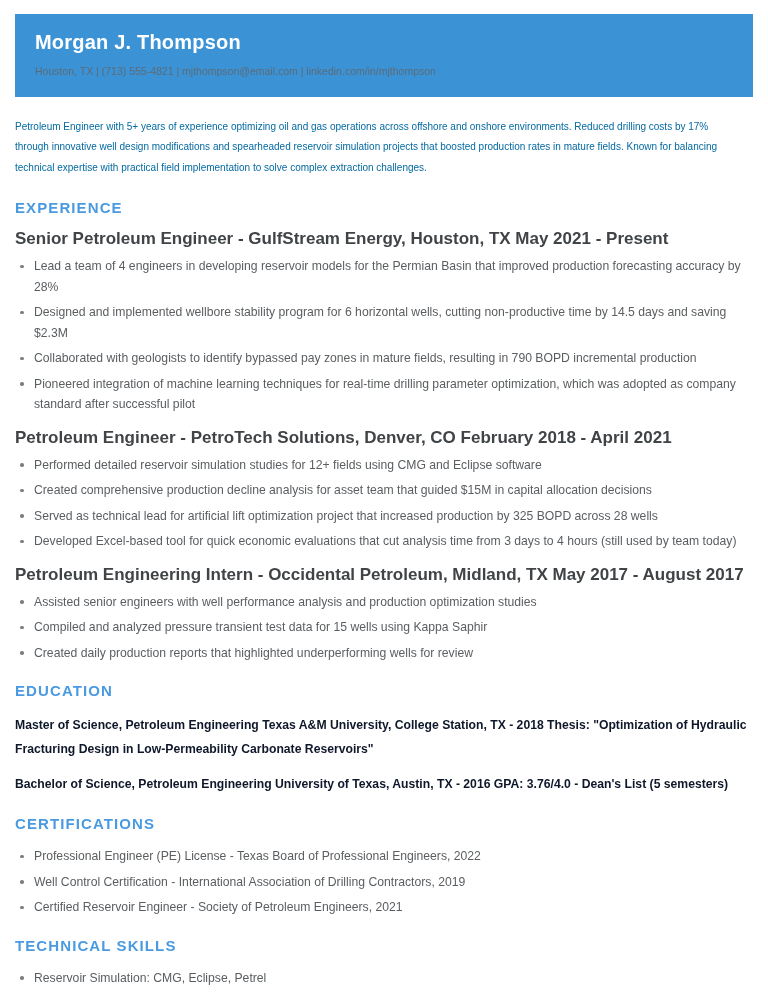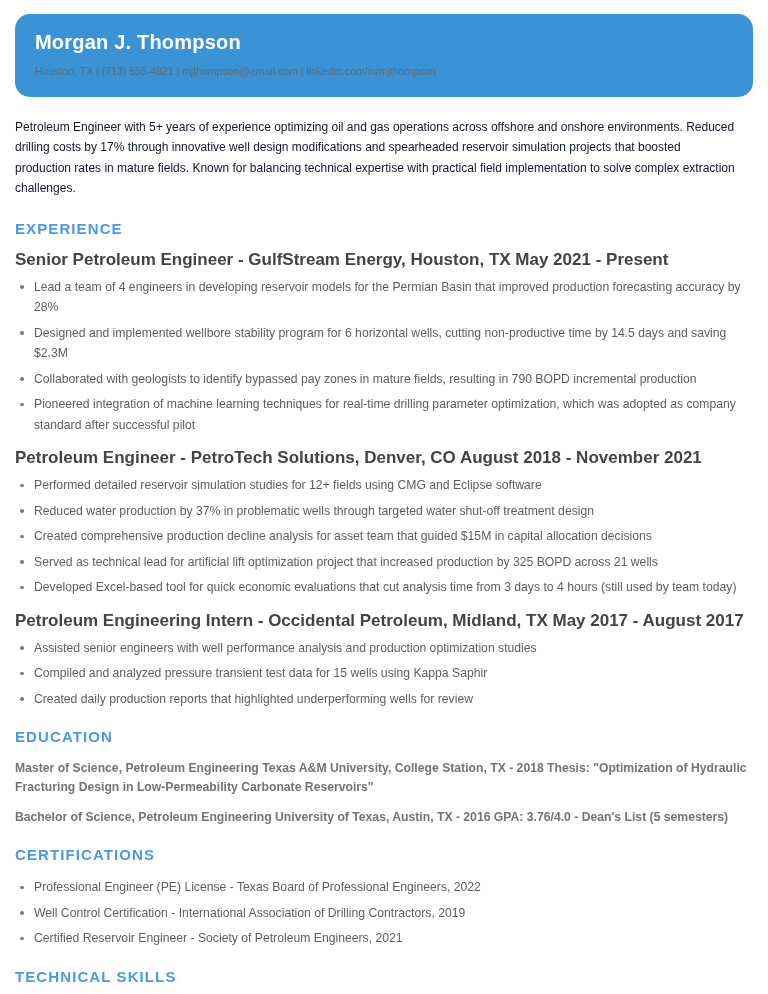--- a/index.html
+++ b/index.html
@@ -16,43 +16,43 @@
   }
   .page {
     width: 768px;
     min-height: 994px;
     padding: 14px 15px 0 15px;
     overflow: hidden;
   }
   
   .header-banner {
     background: #3b93d6;
-    border-radius: 15px;
+    border-radius: 0;
     padding: 16px 20px 18px 20px;
     margin-bottom: 20px;
   }
   .full-name {
     font-size: 20px;
     font-weight: bold;
     color: #ffffff;
     letter-spacing: 0.2px;
     margin: 0 0 11px 0;
     line-height: 1.2;
   }
   .contact-line {
     font-size: 10.5px;
     color: #5b6b78;
     line-height: 1.3;
     margin: 0;
   }
   
   .summary {
-    font-size: 12px;
+    font-size: 10px;
     line-height: 20.5px;
-    color: #0f172a;
+    color: #0369a1;
     margin: 0 12px 21px 0;
     padding: 0 2px 0 0;
   }
   
   .section-heading {
     font-size: 15px;
     font-weight: bold;
     color: #4a9ae2;
     letter-spacing: 1.1px;
     margin: 0 0 13px 0;
@@ -90,22 +90,22 @@
     top: 8.5px;
     width: 3.5px;
     height: 3.5px;
     border-radius: 50%;
     background: #7b7f82;
   }
   
   .edu-entry {
     font-size: 12.2px;
     font-weight: bold;
-    color: #737373;
-    line-height: 19px;
+    color: #0f172a;
+    line-height: 24px;
     margin: 0 0 11px 0;
     padding-right: 4px;
   }
   .edu-entry:last-child { margin-bottom: 7px; }
   .exp-group { margin-bottom: 14px; }
   .exp-group:last-child { margin-bottom: 0; }
 </style>
 </head>
 <body>
 
@@ -125,26 +125,25 @@
       <div class="entry-title">Senior Petroleum Engineer - GulfStream Energy, Houston, TX May 2021 - Present</div>
       <ul class="bullets">
         <li>Lead a team of 4 engineers in developing reservoir models for the Permian Basin that improved production forecasting accuracy by 28%</li>
         <li>Designed and implemented wellbore stability program for 6 horizontal wells, cutting non-productive time by 14.5 days and saving $2.3M</li>
         <li>Collaborated with geologists to identify bypassed pay zones in mature fields, resulting in 790 BOPD incremental production</li>
         <li>Pioneered integration of machine learning techniques for real-time drilling parameter optimization, which was adopted as company standard after successful pilot</li>
       </ul>
     </div>
 
     <div class="exp-group">
-      <div class="entry-title">Petroleum Engineer - PetroTech Solutions, Denver, CO August 2018 - November 2021</div>
+      <div class="entry-title">Petroleum Engineer - PetroTech Solutions, Denver, CO February 2018 - April 2021</div>
       <ul class="bullets">
         <li>Performed detailed reservoir simulation studies for 12+ fields using CMG and Eclipse software</li>
-        <li>Reduced water production by 37% in problematic wells through targeted water shut-off treatment design</li>
         <li>Created comprehensive production decline analysis for asset team that guided $15M in capital allocation decisions</li>
-        <li>Served as technical lead for artificial lift optimization project that increased production by 325 BOPD across 21 wells</li>
+        <li>Served as technical lead for artificial lift optimization project that increased production by 325 BOPD across 28 wells</li>
         <li>Developed Excel-based tool for quick economic evaluations that cut analysis time from 3 days to 4 hours (still used by team today)</li>
       </ul>
     </div>
 
     <div class="exp-group">
       <div class="entry-title">Petroleum Engineering Intern - Occidental Petroleum, Midland, TX May 2017 - August 2017</div>
       <ul class="bullets">
         <li>Assisted senior engineers with well performance analysis and production optimization studies</li>
         <li>Compiled and analyzed pressure transient test data for 15 wells using Kappa Saphir</li>
         <li>Created daily production reports that highlighted underperforming wells for review</li>

